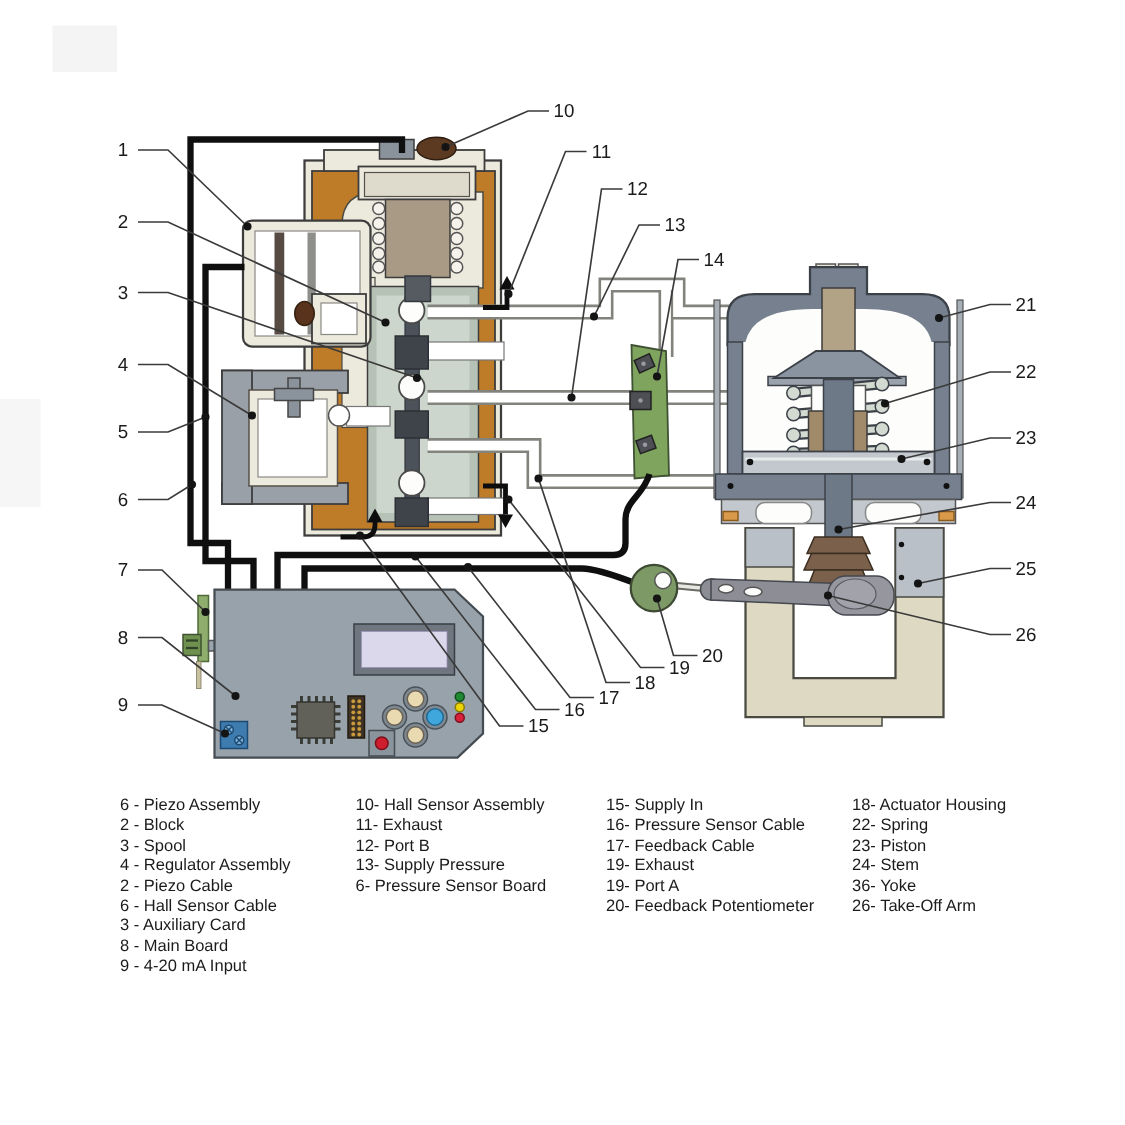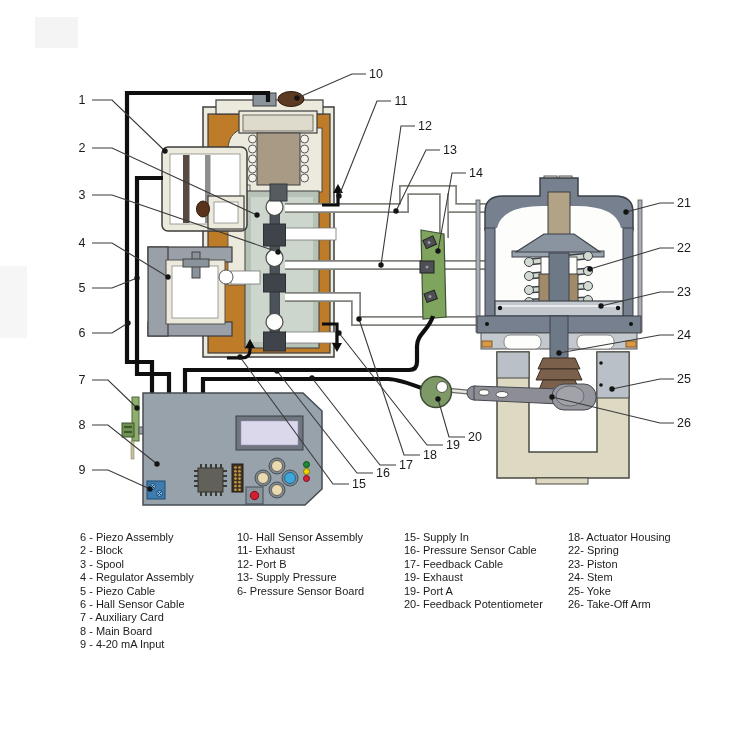--- a/index.html
+++ b/index.html
@@ -378,23 +378,23 @@
         <text x="684" y="427" text-anchor="middle" class="callout-num">26</text>
       </g>
 </svg>
 
 <div id="legend">
       <div class="legend-col" style="left: 80px;">
         <div class="legend-item">6 - Piezo Assembly</div>
         <div class="legend-item">2 - Block</div>
         <div class="legend-item">3 - Spool</div>
         <div class="legend-item">4 - Regulator Assembly</div>
-        <div class="legend-item">5 - Piezo Cable</div>
+        <div class="legend-item">2 - Piezo Cable</div>
         <div class="legend-item">6 - Hall Sensor Cable</div>
-        <div class="legend-item">7 - Auxiliary Card</div>
+        <div class="legend-item">3 - Auxiliary Card</div>
         <div class="legend-item">8 - Main Board</div>
         <div class="legend-item">9 - 4-20 mA Input</div>
       </div>
       <div class="legend-col" style="left: 237px;">
         <div class="legend-item">10- Hall Sensor Assembly</div>
         <div class="legend-item">11- Exhaust</div>
         <div class="legend-item">12- Port B</div>
         <div class="legend-item">13- Supply Pressure</div>
         <div class="legend-item">6- Pressure Sensor Board</div>
       </div>
@@ -404,17 +404,17 @@
         <div class="legend-item">17- Feedback Cable</div>
         <div class="legend-item">19- Exhaust</div>
         <div class="legend-item">19- Port A</div>
         <div class="legend-item">20- Feedback Potentiometer</div>
       </div>
       <div class="legend-col" style="left: 568px;">
         <div class="legend-item">18- Actuator Housing</div>
         <div class="legend-item">22- Spring</div>
         <div class="legend-item">23- Piston</div>
         <div class="legend-item">24- Stem</div>
-        <div class="legend-item">25- Yoke</div>
+        <div class="legend-item">36- Yoke</div>
         <div class="legend-item">26- Take-Off Arm</div>
       </div>
     </div>
 </div>
 
 </body></html>

